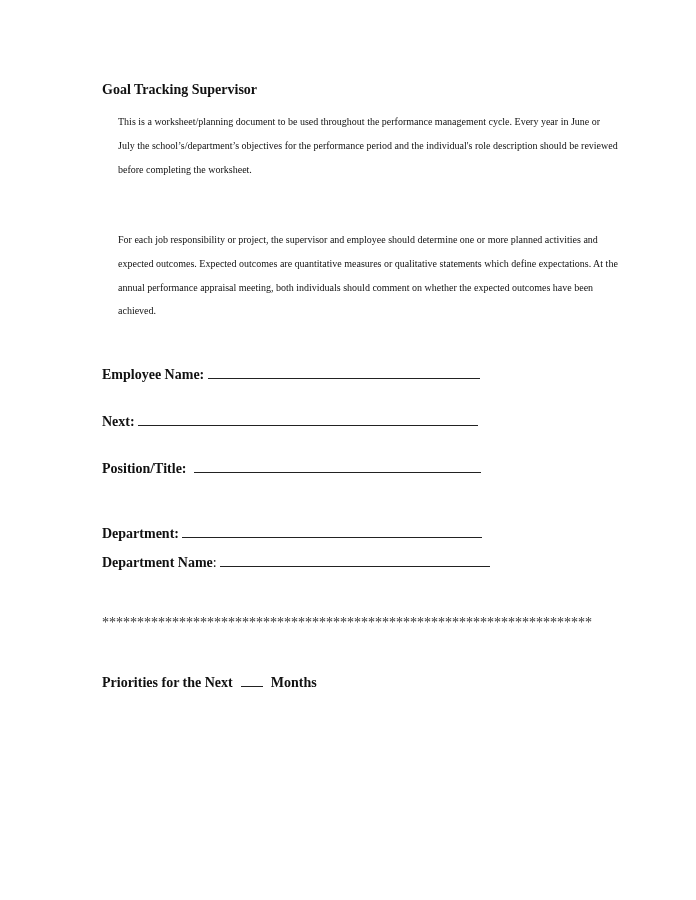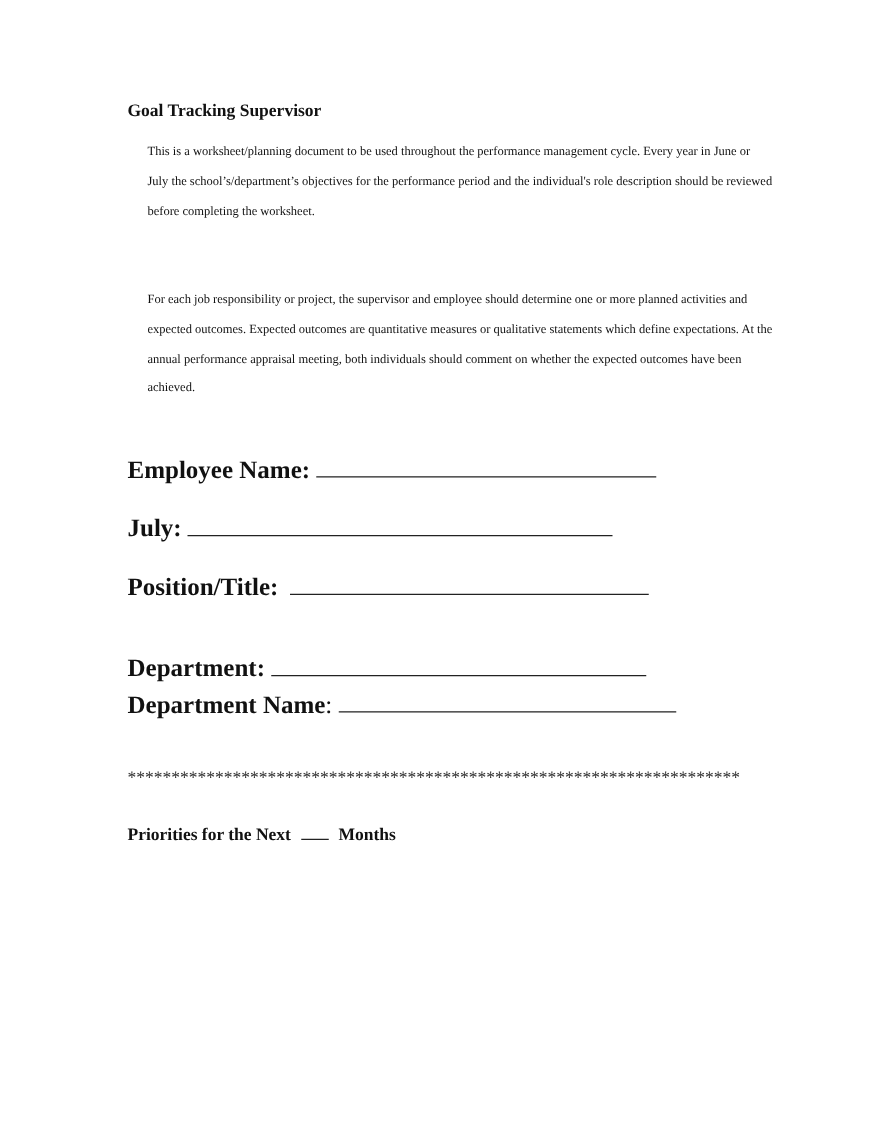--- a/index.html
+++ b/index.html
@@ -3,44 +3,44 @@
 <meta charset="utf-8">
 <style>
   html, body { margin: 0; padding: 0; background: #ffffff; }
   body { width: 696px; height: 900px; position: relative; overflow: hidden;
          font-family: "Liberation Serif", "DejaVu Serif", serif; color: #111111; }
   .page { position: absolute; left: 102px; top: 0; width: 500px; }
   .title { position: absolute; top: 82px; left: 0; font-weight: bold; font-size: 14px; white-space: nowrap; }
   .para { position: absolute; left: 16px; width: 500px; font-size: 10px; line-height: 23.8px; margin: 0; }
   .p1 { top: 110px; }
   .p2 { top: 228px; font-family: Liberation Serif, serif; }
-  .field { position: absolute; left: 0; font-size: 20px; white-space: nowrap; }
+  .field { position: absolute; left: 0; font-size: 14px; white-space: nowrap; }
   .field .lbl { font-weight: bold; }
   .field .colon-normal { font-weight: normal; }
   .field .line { display: inline-block; border-bottom: 1px solid #222; height: 13px; vertical-align: baseline; }
   .stars { position: absolute; top: 615px; left: 0; font-size: 14px; letter-spacing: 0px; color: #333; white-space: nowrap; }
-  .priorities { position: absolute; top: 659px; left: 0; font-size: 14px; font-weight: bold; white-space: nowrap; text-align: right; }
+  .priorities { position: absolute; top: 674px; left: 0; font-size: 14px; font-weight: bold; white-space: nowrap; text-align: right; }
   .priorities .blank { display: inline-block; width: 22px; border-bottom: 1px solid #222; height: 12px; margin: 0 8px; vertical-align: baseline; }
 </style>
 </head>
 <body>
 
 <div class="page">
   <div class="title">Goal Tracking Supervisor</div>
 
   <p class="para p1">This is a worksheet/planning document to be used throughout the performance management cycle. Every year in June or July the school’s/department’s objectives for the performance period and the individual's role description should be reviewed before completing the worksheet.</p>
   <p class="para p2">For each job responsibility or project, the supervisor and employee should determine one or more planned activities and expected outcomes. Expected outcomes are quantitative measures or qualitative statements which define expectations. At the annual performance appraisal meeting, both individuals should comment on whether the expected outcomes have been achieved.</p>
 
   <div class="field" style="top:365px;">
     <span class="lbl">Employee Name:</span>
     <span class="line" style="width:272px;"></span>
   </div>
 
   <div class="field" style="top:412px;">
-    <span class="lbl">July:</span>
+    <span class="lbl">Next:</span>
     <span class="line" style="width:340px;"></span>
   </div>
 
   <div class="field" style="top:459px;font-family:Liberation Serif, serif;">
     <span class="lbl">Position/Title:</span>
     <span class="line" style="width:287px; margin-left:4px;"></span>
   </div>
 
   <div class="field" style="top:524px;">
     <span class="lbl">Department:</span>

